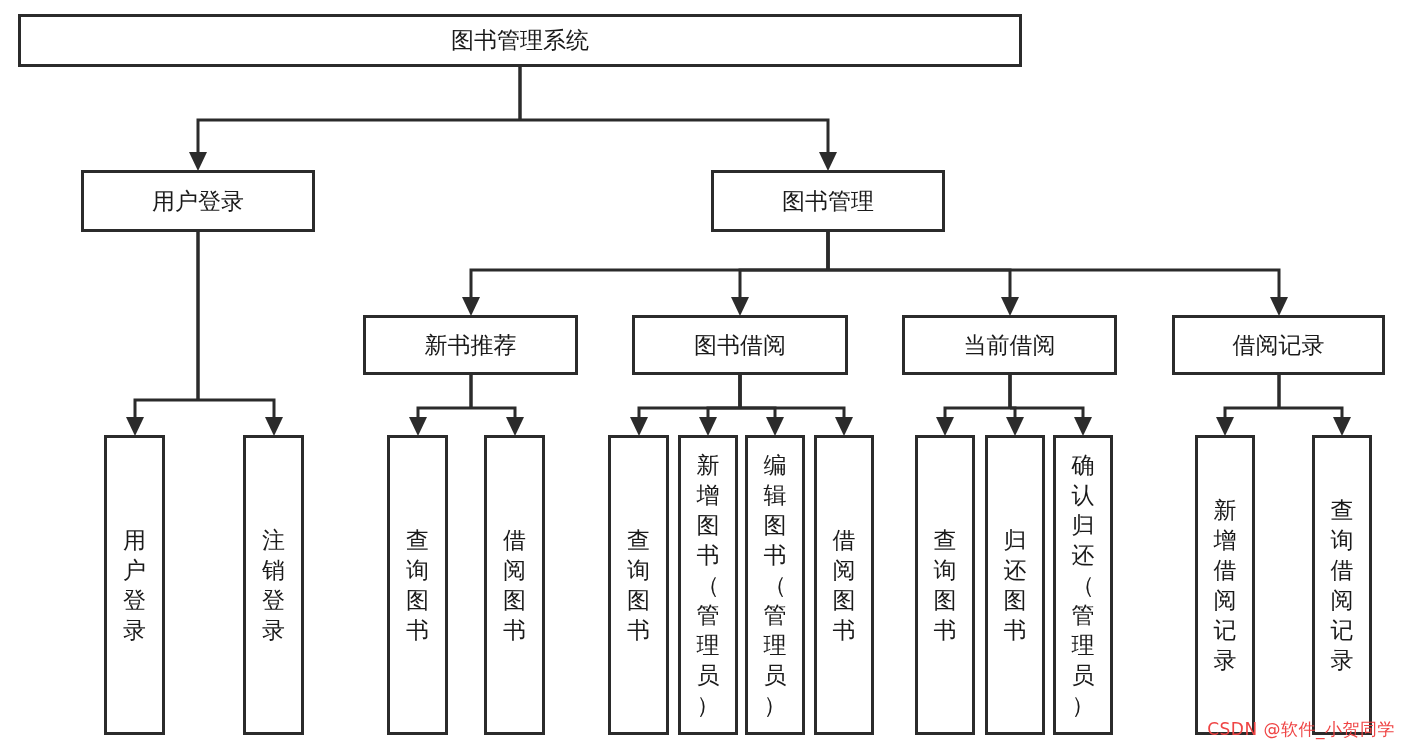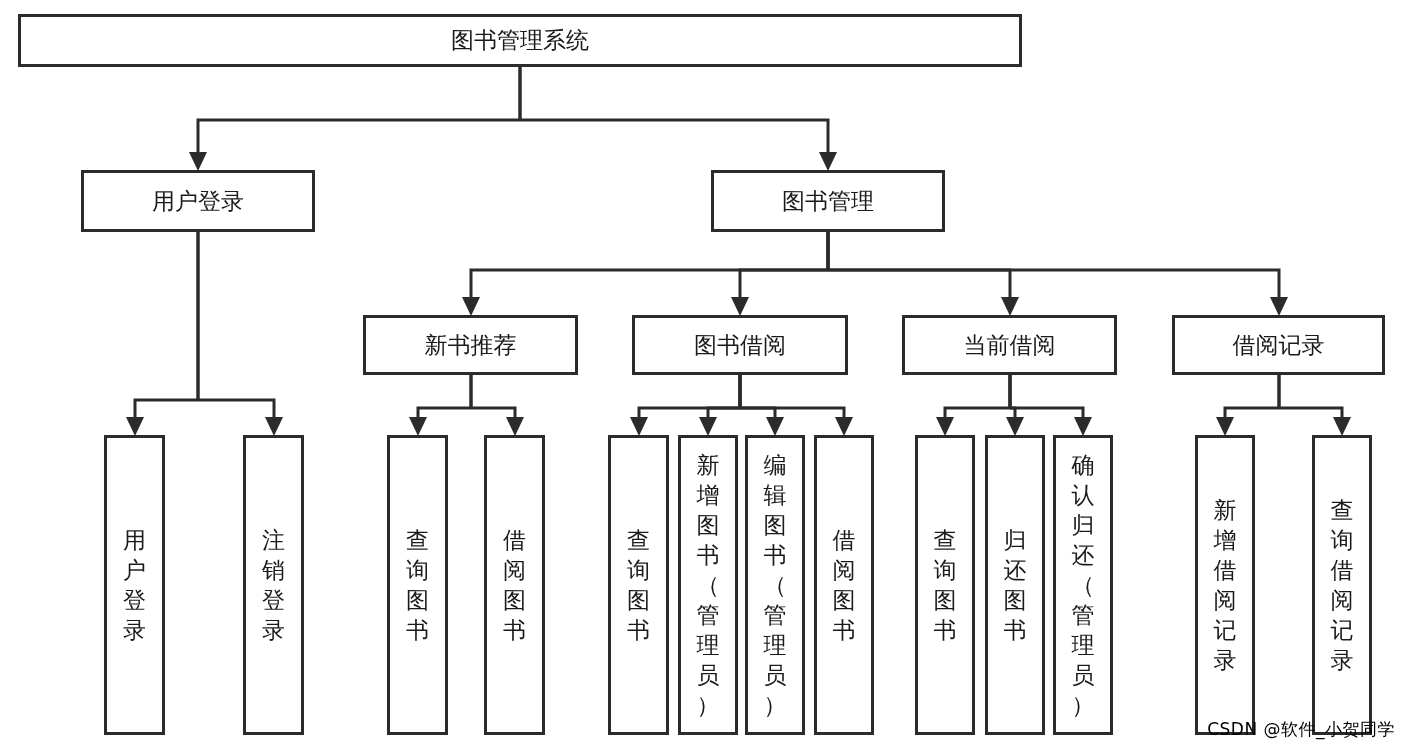--- a/index.html
+++ b/index.html
@@ -55,21 +55,21 @@
     font-size: 23px;
     fill: #1a1a1a;
     text-anchor: middle;
   }
   .watermark-text {
     position: absolute;
     right: 10px;
     bottom: 6px;
     font-family: "DejaVu Sans", "Liberation Sans", sans-serif;
     font-size: 17px;
-    color: #000000;
+    color: #ef4444;
     white-space: nowrap;
     letter-spacing: 0.5px;
     pointer-events: none;
   }
 </style>
 </head>
 <body>
 
 <div id="diagram-root">
   <svg class="diagram-canvas" viewBox="0 0 1405 747" xmlns="http://www.w3.org/2000/svg">

